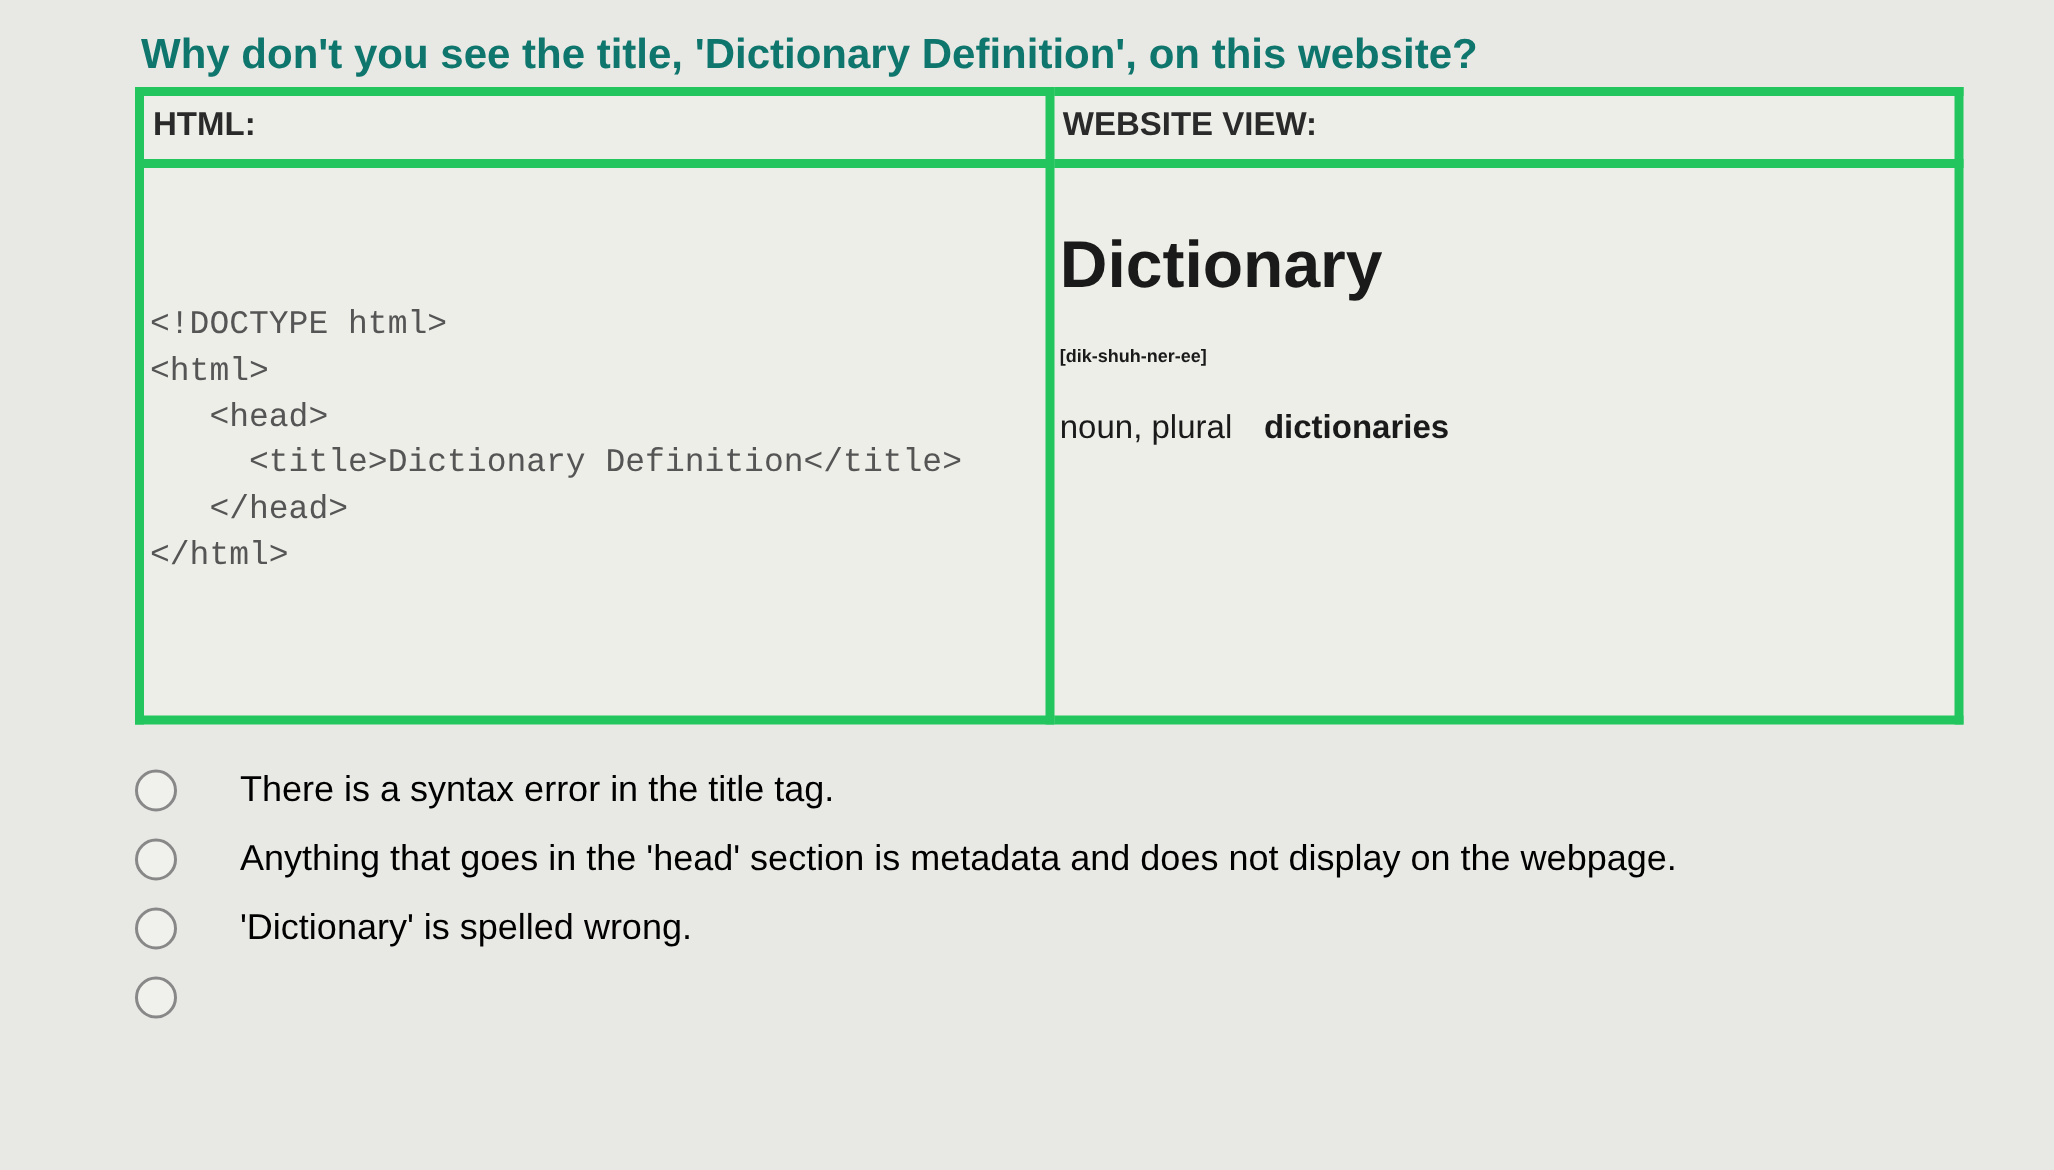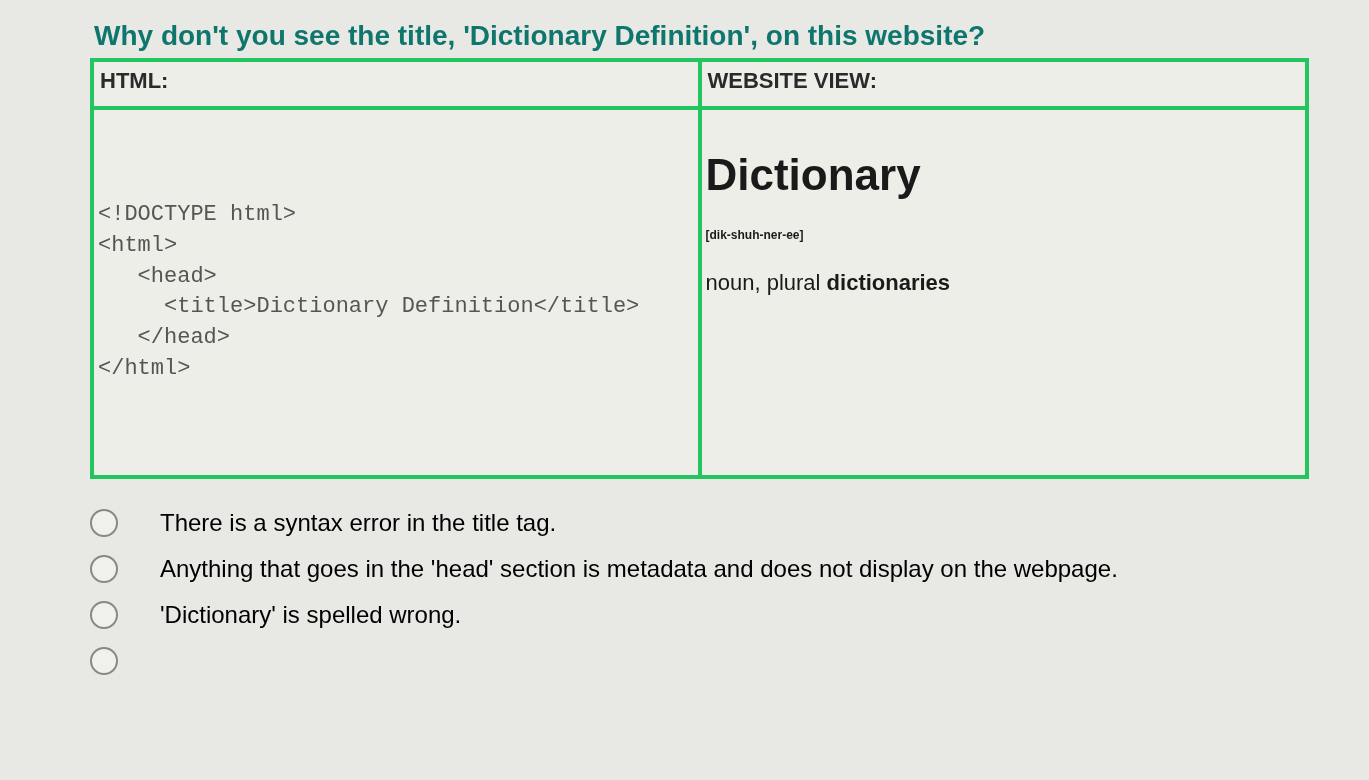--- a/index.html
+++ b/index.html
@@ -23,21 +23,21 @@
     padding-left: 4px;
   }
   table.panel {
     width: 100%;
     border-collapse: collapse;
     background: #eeeee9;
     margin-bottom: 30px;
   }
   table.panel th,
   table.panel td {
-    border: 4px solid #22c55e;
+    border: 6px solid #22c55e;
     vertical-align: top;
     text-align: left;
   }
   table.panel th {
     font-weight: bold;
     font-size: 22px;
     padding: 6px 6px;
     color: #2a2a2a;
     height: 48px;
   }
@@ -63,20 +63,21 @@
     font-weight: bold;
     color: #1a1a1a;
     margin-bottom: 28px;
   }
   .part-of-speech {
     font-size: 22px;
     color: #1a1a1a;
   }
   .part-of-speech .bold {
     font-weight: bold;
+    margin-left: 15px;
   }
   .options {
     padding-left: 0;
   }
   .option-row {
     display: flex;
     align-items: center;
     margin-bottom: 18px;
   }
   .radio {

